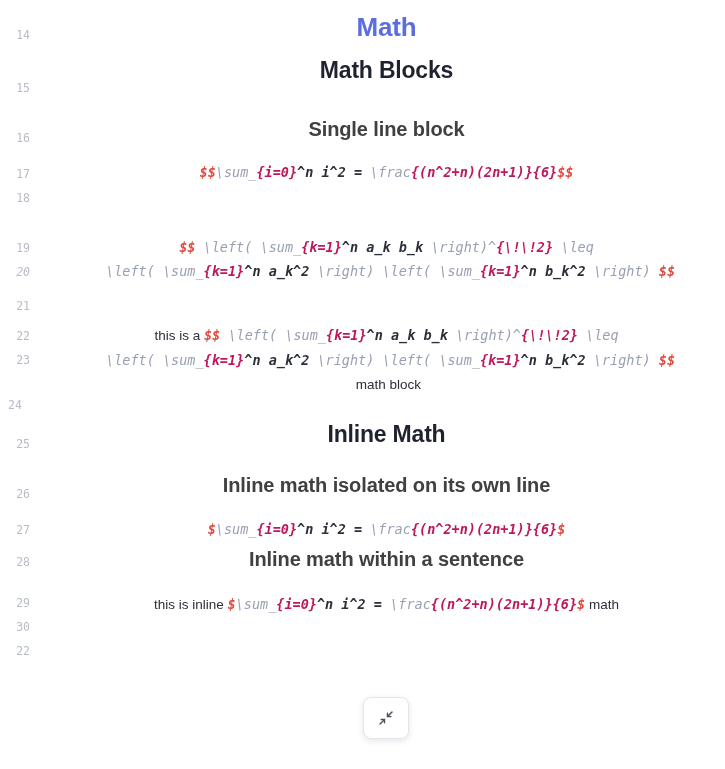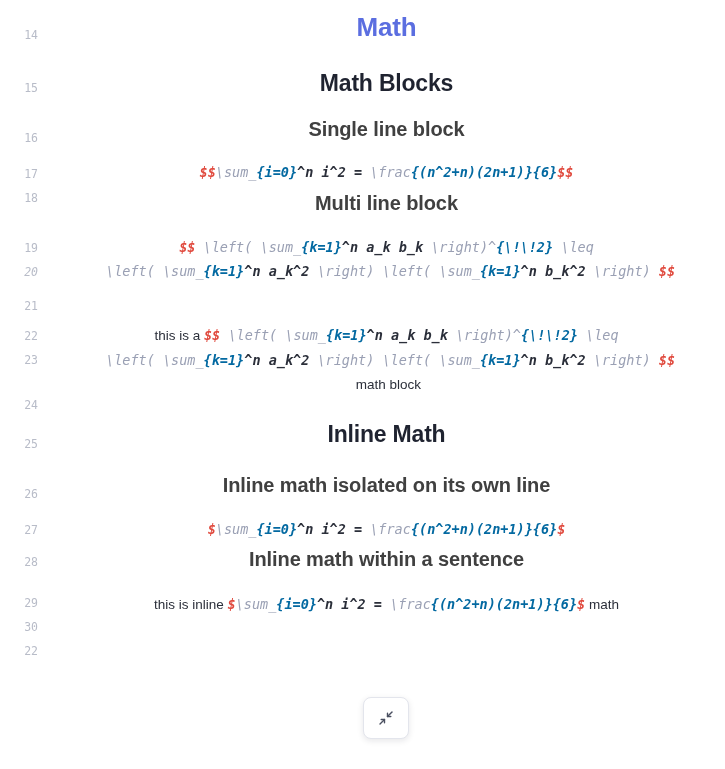--- a/index.html
+++ b/index.html
@@ -21,21 +21,20 @@
     box-sizing: border-box;
   }
   
   .gutter {
     position: absolute;
     left: 0;
     top: 0;
     width: 44px;
     height: 591px;
     background: #ffffff;
-    margin-left: 8px;
   }
   .gutter-num {
     position: absolute;
     left: 0;
     width: 30px;
     text-align: right;
     font-family: "DejaVu Sans Mono", monospace;
     font-size: 11.5px;
     color: #b8bcc8;
     line-height: 14px;
@@ -78,21 +77,21 @@
     font-family: "DejaVu Sans Mono", monospace;
     font-size: 13.5px;
     line-height: 24px;
     font-style: italic;
     white-space: pre-wrap;
     word-break: break-word;
   }
   .dollar { color: #e0483c; font-weight: bold; font-style: italic; }
   .cmd    { color: #9aa0b4; font-style: italic; }
   .ident  { color: #2b2f3a; font-weight: bold; font-style: italic; }
-  .brace  { color: #0369a1; font-weight: bold; font-style: italic; }
+  .brace  { color: #be185d; font-weight: bold; font-style: italic; }
   .plain {
     font-family: "Liberation Sans", sans-serif;
     font-style: normal;
     font-size: 13.5px;
     color: #2b2f3a;
     font-weight: normal;
   }
   
   .float-btn {
     position: absolute;
@@ -118,41 +117,40 @@
     <div class="gutter-num" style="top:28px;">14</div>
     <div class="gutter-num" style="top:81px;">15</div>
     <div class="gutter-num" style="top:131px;">16</div>
     <div class="gutter-num" style="top:167px;">17</div>
     <div class="gutter-num" style="top:191px;">18</div>
     <div class="gutter-num" style="top:241px;">19</div>
     <div class="gutter-num" style="top:265px;font-style:italic;">20</div>
     <div class="gutter-num" style="top:299px;">21</div>
     <div class="gutter-num" style="top:329px;">22</div>
     <div class="gutter-num" style="top:353px;">23</div>
-    <div class="gutter-num" style="top:398px;">24</div>
+    <div class="gutter-num" style="top:398px;text-align:center;">24</div>
     <div class="gutter-num" style="top:437px;">25</div>
     <div class="gutter-num" style="top:487px;">26</div>
     <div class="gutter-num" style="top:523px;">27</div>
     <div class="gutter-num" style="top:555px;">28</div>
     <div class="gutter-num" style="top:596px;">29</div>
     <div class="gutter-num" style="top:620px;">30</div>
     <div class="gutter-num" style="top:644px;">22</div>
   </div>
 
   <div class="content">
 
     <div class="blk h1" style="top:12px;">Math</div>
 
-    <div class="blk h2" style="top:70px;">Math Blocks</div>
+    <div class="blk h2" style="top:57px;">Math Blocks</div>
 
     <div class="blk h3" style="top:118px;">Single line block</div>
 
     <div class="blk mathline" style="top:160px;"><span class="dollar">$$</span><span class="cmd">\sum_</span><span class="brace">{i=0}</span><span class="ident">^n i^2 = </span><span class="cmd">\frac</span><span class="brace">{(n^2+n)(2n+1)}{6}</span><span class="dollar">$$</span></div>
 
-    <div class="blk h3" style="top:192px;">Multi line block</div>
 
     <div class="blk mathline" style="top:235px;"><span class="dollar">$$</span><span class="cmd"> \left( \sum_</span><span class="brace">{k=1}</span><span class="ident">^n a_k b_k </span><span class="cmd">\right)^</span><span class="brace">{\!\!2}</span><span class="cmd"> \leq</span>
 <span class="cmd"> \left( \sum_</span><span class="brace">{k=1}</span><span class="ident">^n a_k^2 </span><span class="cmd">\right) \left( \sum_</span><span class="brace">{k=1}</span><span class="ident">^n b_k^2 </span><span class="cmd">\right) </span><span class="dollar">$$</span></div>
 
 
     <div class="blk mathline" style="top:323px;"><span class="plain">this is a </span><span class="dollar">$$</span><span class="cmd"> \left( \sum_</span><span class="brace">{k=1}</span><span class="ident">^n a_k b_k </span><span class="cmd">\right)^</span><span class="brace">{\!\!2}</span><span class="cmd"> \leq</span>
 <span class="cmd"> \left( \sum_</span><span class="brace">{k=1}</span><span class="ident">^n a_k^2 </span><span class="cmd">\right) \left( \sum_</span><span class="brace">{k=1}</span><span class="ident">^n b_k^2 </span><span class="cmd">\right) </span><span class="dollar">$$</span>
 <span class="plain"> math block</span></div>
 
     <div class="blk h2" style="top:421px;">Inline Math</div>

